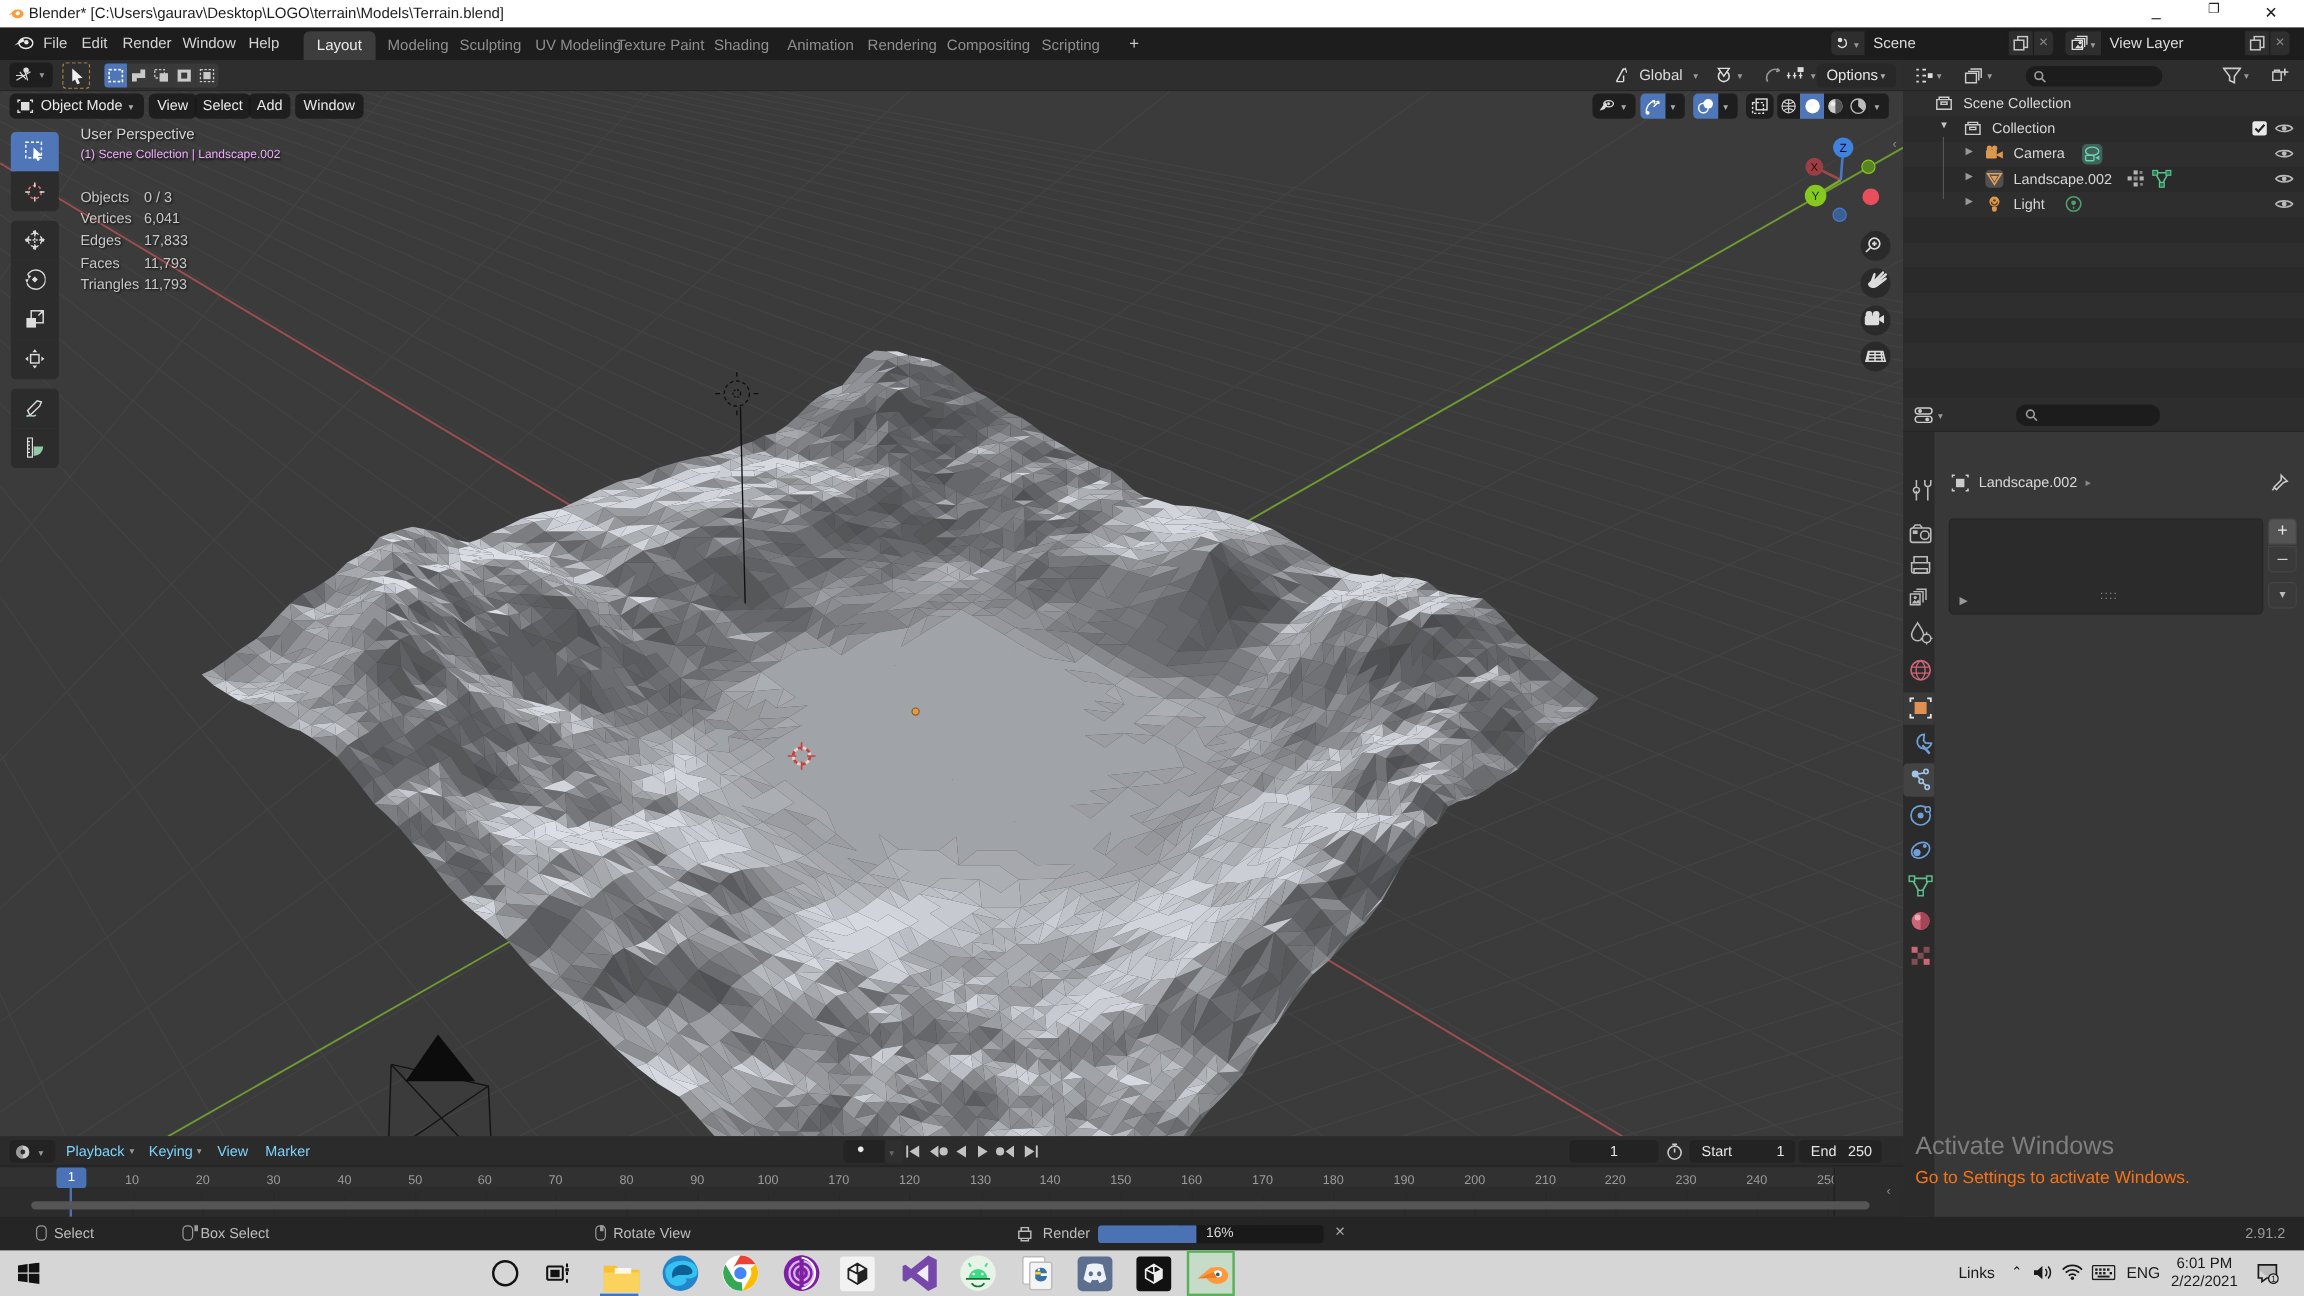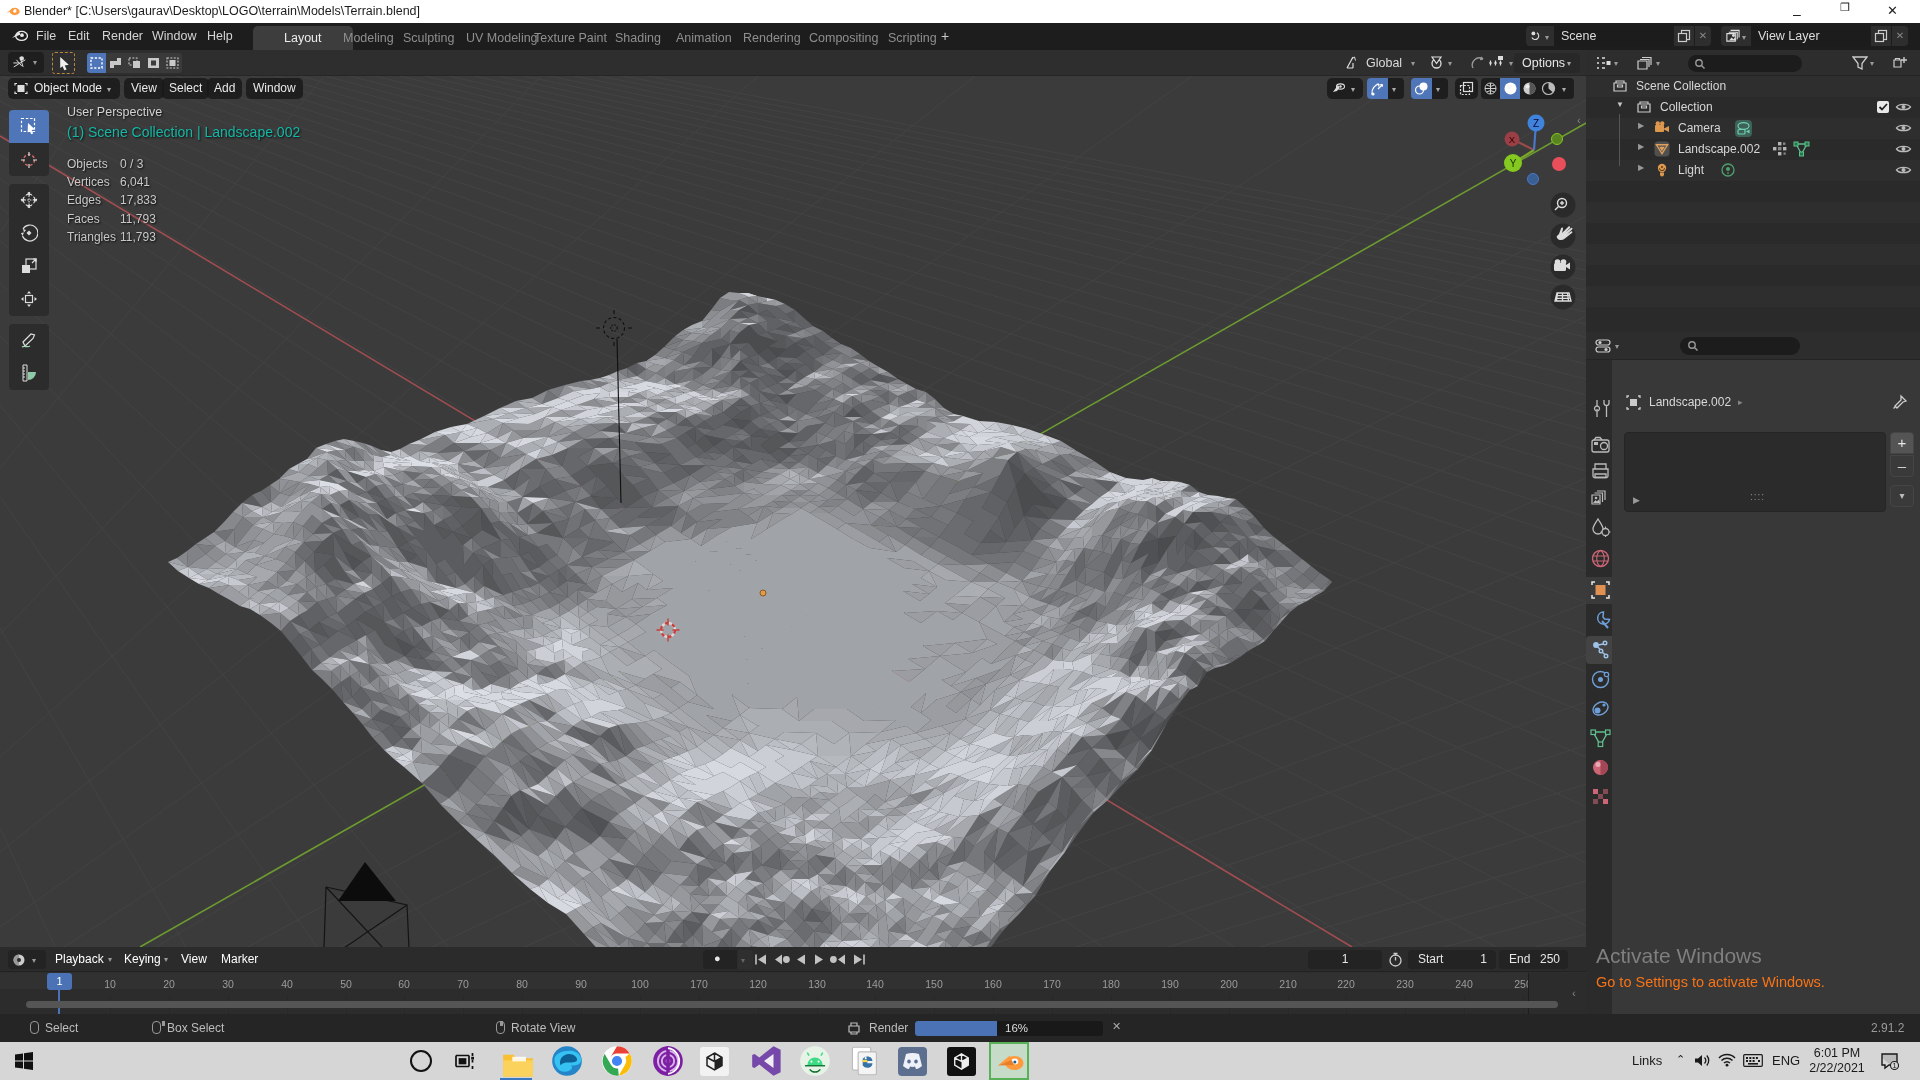--- a/index.html
+++ b/index.html
@@ -1,35 +1,35 @@
 <!DOCTYPE html>
 <html><head><meta charset="utf-8">
 <style>
 *{margin:0;padding:0;box-sizing:border-box}
 html,body{width:1920px;height:1080px;overflow:hidden;background:#3b3b3b;font-family:"Liberation Sans",sans-serif;-webkit-font-smoothing:antialiased}
 .abs{position:absolute}
 #titlebar{left:0;top:0;width:1920px;height:23px;background:#fff;color:#1d1d1d;font-size:12.5px}
 #topbar{left:0;top:23px;width:1920px;height:27px;background:#1d1d1d;color:#d8d8d8;font-size:12.5px}
 .menuitem{position:absolute;top:6px;color:#d4d4d4}
-.tab{position:absolute;top:3px;height:24px;line-height:24px;padding:0 31px;color:#8f8f8f;border-radius:5px 5px 0 0;font-size:12.5px}
+.tab{position:absolute;top:3px;height:24px;line-height:24px;padding:0 11px;color:#8f8f8f;border-radius:5px 5px 0 0;font-size:12.5px}
 .tab.on{background:#3d3d3d;color:#ececec}
 #toolsettings{left:0;top:50px;width:1586px;height:26px;background:#2e2e2e;border-bottom:1px solid #262626}
 .dbtn{position:absolute;background:#1e1e1e;border-radius:4px;color:#e6e6e6}
 .hbtn{position:absolute;background:rgba(24,24,24,.82);border-radius:5px;color:#e9e9e9;font-size:12px;line-height:21px;height:21px}
 #outliner{left:1586px;top:50px;width:334px;height:282px;background:#282828}
 #props{left:1586px;top:332px;width:334px;height:682px;background:#383838}
 #timeline{left:0;top:947px;width:1586px;height:67px;background:#2e2e2e}
 #statusbar{left:0;top:1014px;width:1920px;height:28px;background:#252525;color:#bdbdbd;font-size:12px}
 #taskbar{left:0;top:1042px;width:1920px;height:38px;background:#d6d6d6}
 .orow{position:absolute;left:0;width:334px;height:20.7px;font-size:12px;color:#d6d6d6}
 .oicon{position:absolute;top:2px;width:16px;height:16px}
 .eye{position:absolute;right:8px;top:3px}
 .ptab{position:absolute;left:3px;width:23px;height:25px}
 svg{display:block}
-.tseg{position:absolute;color:#ffffff;font-size:12px}
+.tseg{position:absolute;color:#7dd3fc;font-size:12px}
 .num{position:absolute;top:0;font-size:10.5px;color:#9b9b9b;transform:translateX(-50%)}
 .statitem{position:absolute;top:7px;height:14px;color:#bdbdbd;font-size:12px}
 .mouseic{display:inline-block;width:9px;height:13px;border:1px solid #999;border-radius:4px;vertical-align:-2px;margin-right:6px;position:relative}
 .tbicon{position:absolute;top:3px;width:32px;height:32px}
 </style></head>
 <body>
 <div class="abs" id="titlebar">
   <svg class="abs" style="left:6px;top:5px" width="14" height="13" viewBox="0 0 20 18">
     <ellipse cx="12.5" cy="9" rx="7" ry="5.2" fill="#ff9a3c"></ellipse>
     <circle cx="12.5" cy="8.2" r="2.6" fill="#fff"></circle>
@@ -409,21 +409,21 @@
     </svg>
 </div>
 <div class="abs" style="left:9px;top:357px;width:40px;height:33px;background:#2c2c2c;border-radius:0 0 4px 4px">
   <svg class="abs" style="left:11px;top:7px" width="18" height="18" viewBox="0 0 18 18">
       <path d="M3 1 v16 h4 V1 z M3 4 h2 M3 7 h2 M3 10 h2 M3 13 h2" stroke="#ddd" stroke-width="1" fill="none"></path>
       <path d="M8 16 a8 8 0 0 0 8-8 l-8 0 z" fill="#8fc9a8"></path>
     </svg>
 </div>
 
 <div class="abs" style="left:67px;top:105px;color:#d2d2d2;font-size:12.5px;text-shadow:1px 1px 2px rgba(0,0,0,.8)">User Perspective</div>
-<div class="abs" style="left:67px;top:124px;color:#14b8a6;font-size:14px;text-shadow:1px 1px 2px rgba(0,0,0,.8)">(1) Scene Collection | Landscape.002</div>
+<div class="abs" style="left:67px;top:124px;color:#f0abfc;font-size:10px;text-shadow:1px 1px 2px rgba(0,0,0,.8)">(1) Scene Collection | Landscape.002</div>
 <div class="abs" style="left:67px;top:155px;color:#c8c8c8;font-size:12px;text-shadow:1px 1px 2px rgba(0,0,0,.8);line-height:18.2px">
 Objects<br>Vertices<br>Edges<br>Faces<br>Triangles</div>
 <div class="abs" style="left:120px;top:155px;color:#c8c8c8;font-size:12px;text-shadow:1px 1px 2px rgba(0,0,0,.8);line-height:18.2px">
 0 / 3<br>6,041<br>17,833<br>11,793<br>11,793</div>
 
 <svg class="abs" style="left:1494px;top:105px" width="92" height="210" viewBox="0 0 92 210">
   <g stroke-width="2.2">
     <line x1="40" y1="45" x2="18" y2="34" stroke="#9a4a4a"></line>
     <line x1="40" y1="45" x2="19" y2="58" stroke="#7ca82c"></line>
     <line x1="40" y1="45" x2="42" y2="18" stroke="#4878c8"></line>

